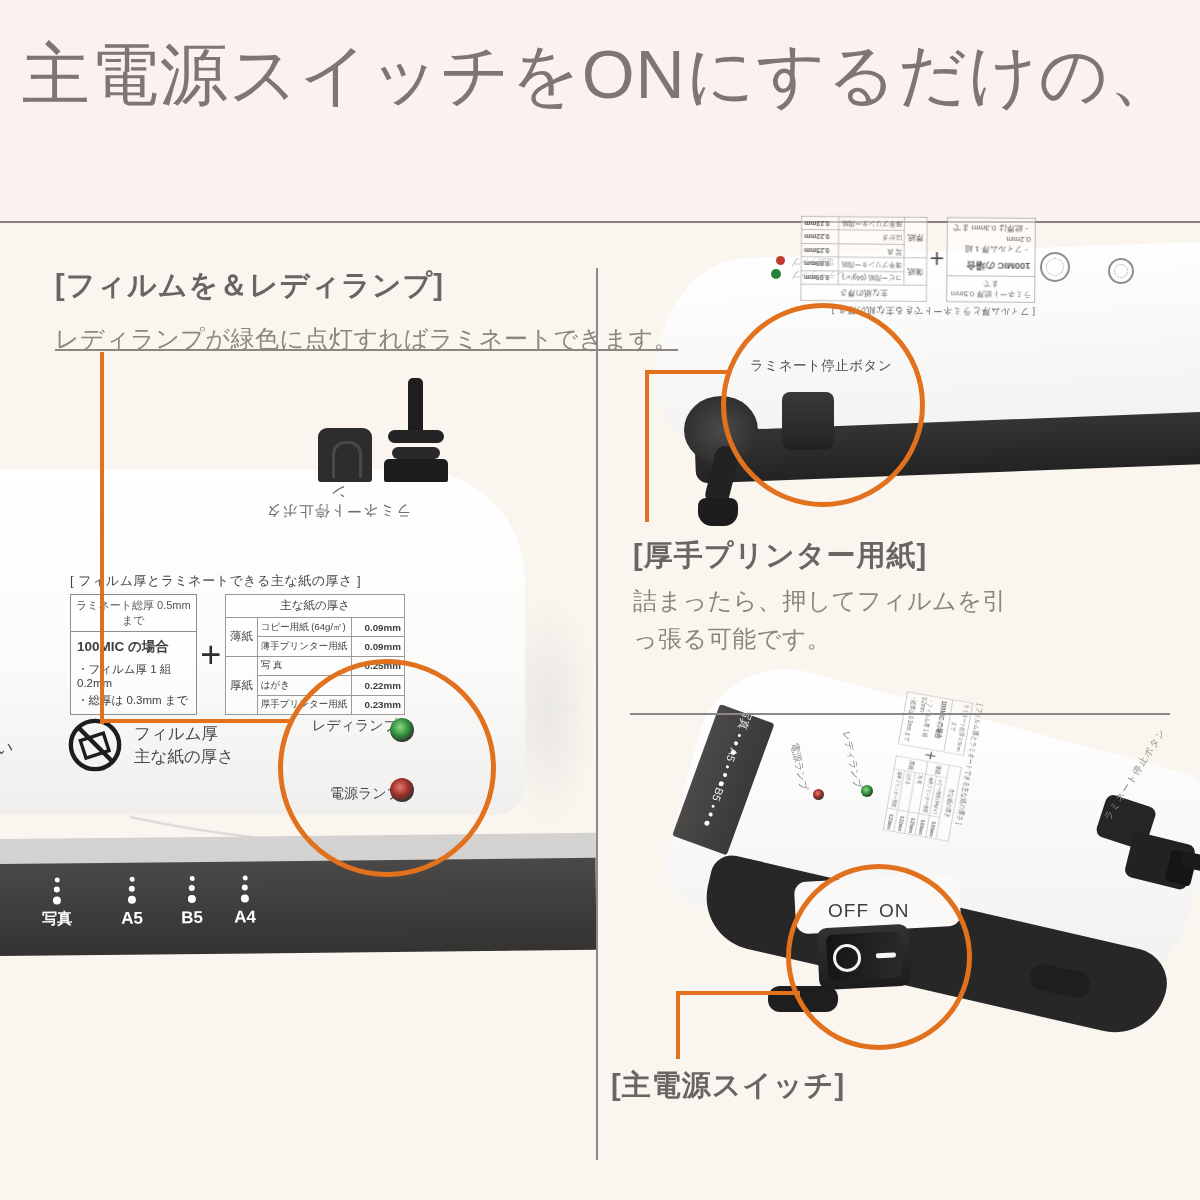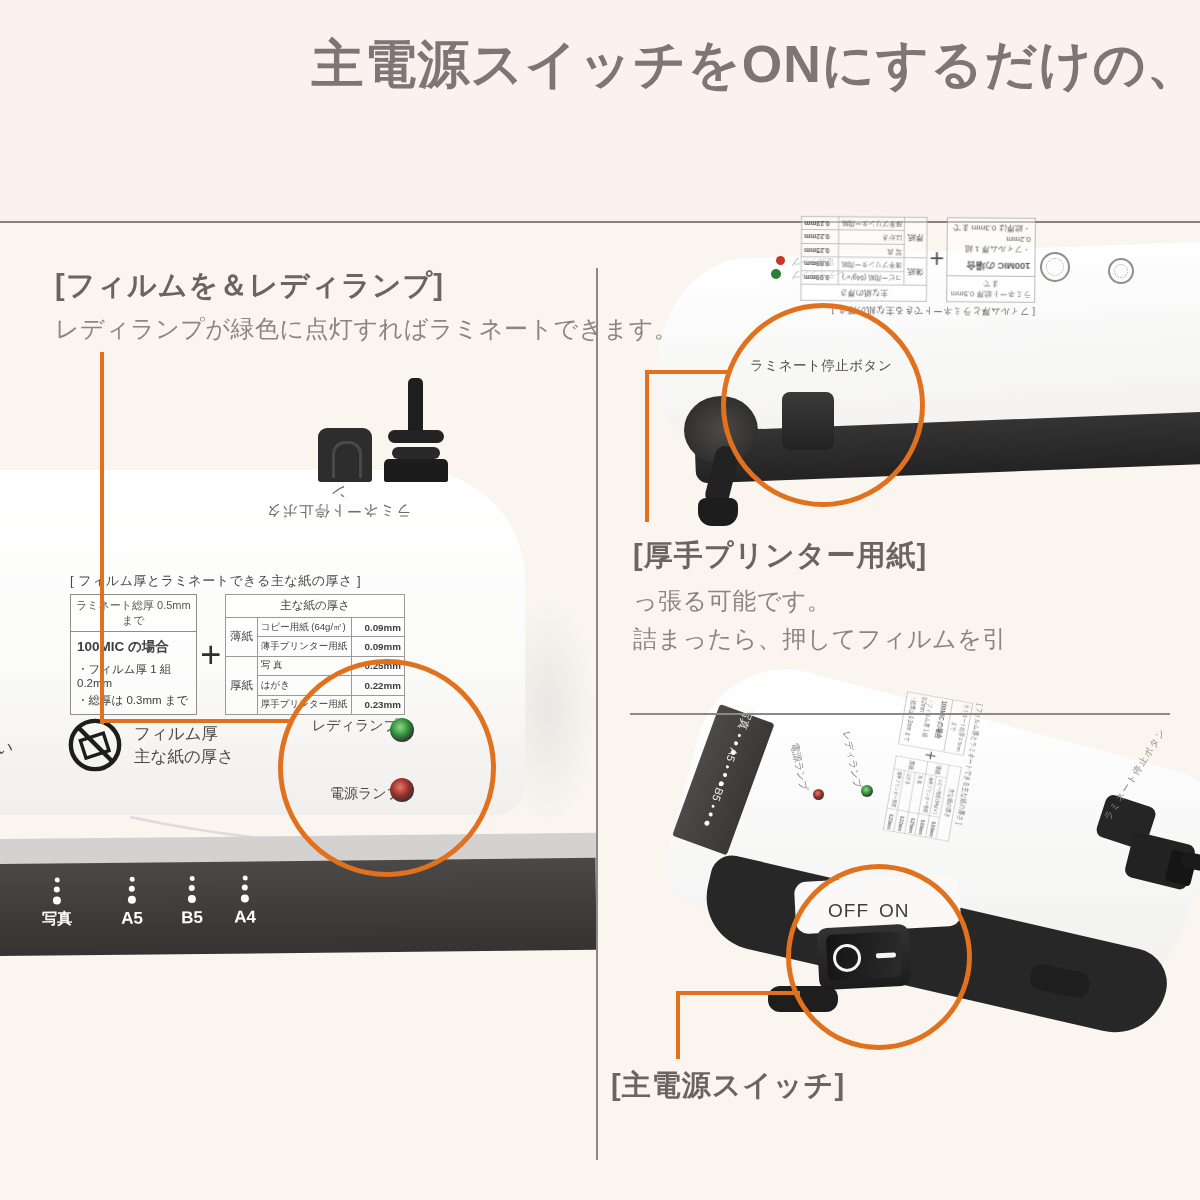--- a/index.html
+++ b/index.html
@@ -2,33 +2,33 @@
 <html><head>
 <meta charset="utf-8">
 <style>
   html,body{margin:0;padding:0;}
   .page{position:relative;width:1200px;height:1200px;background:#FAF6EF;overflow:hidden;
         font-family:"Liberation Sans","DejaVu Sans",sans-serif;}
 
   
   .banner{position:absolute;left:0;top:0;width:1200px;height:221px;background:#FBF1EE;
           border-bottom:2px solid #85817F;text-align:center;z-index:2;}
-  .banner-line1{margin-top:30px;font-size:52px;color:#7D7674;font-weight:700;letter-spacing:1px;text-align:right;}
+  .banner-line1{margin-top:30px;font-size:68px;color:#7D7674;font-weight:400;letter-spacing:1px;}
   .banner-line2{margin-top:4px;font-size:84px;color:#6B6564;font-weight:800;letter-spacing:3px;}
 
   
   .divider{position:absolute;background:#8B8887;z-index:6;}
   #divider-v{left:596px;top:268px;width:2px;height:892px;}
   #divider-h{left:630px;top:713px;width:540px;height:2px;}
 
   
   .anno-title{position:absolute;font-size:29px;font-weight:700;color:#6B6462;letter-spacing:1px;z-index:9;}
   .anno-body{position:absolute;font-size:24px;color:#8C8580;letter-spacing:0.5px;line-height:38px;z-index:9;}
   #anno-lamps-title{left:55px;top:266px;}
-  #anno-lamps-body{left:55px;top:310px;}
+  #anno-lamps-body{left:55px;top:320px;text-decoration:underline;}
   #anno-stop-title{left:633px;top:536px;}
   #anno-stop-body{left:633px;top:582px;}
   #anno-switch-title{left:611px;top:1066px;}
   #anno-switch-body{left:633px;top:1108px;}
 
   
   .oline{position:absolute;background:#E2711D;z-index:8;}
   .ocircle{position:absolute;border:5px solid #E2711D;border-radius:50%;z-index:8;}
   #line-a-v{left:100px;top:352px;width:4px;height:372px;}
   #line-a-h{left:100px;top:719px;width:192px;height:4px;}
@@ -450,21 +450,21 @@
   <div class="ocircle" id="circle-b"></div>
   <div class="oline" id="line-c-h"></div>
   <div class="oline" id="line-c-v"></div>
   <div class="ocircle" id="circle-c"></div>
 
   <div class="anno-title" id="anno-lamps-title">[フィルムを＆レディランプ]</div>
   <div class="anno-body" id="anno-lamps-body">レディランプが緑色に点灯すればラミネートできます。</div>
 
   <div class="anno-title" id="anno-stop-title">[厚手プリンター用紙]</div>
   <div class="anno-body" id="anno-stop-body">
+    <div>詰まったら、押してフィルムを引</div>
     <div>っ張る可能です。</div>
-    <div>詰まったら、押してフィルムを引</div>
   </div>
 
   <div class="anno-title" id="anno-switch-title">[主電源スイッチ]</div>
   <div class="anno-body" id="anno-switch-body">
   </div>
 
 </div>
 
 </body></html>

